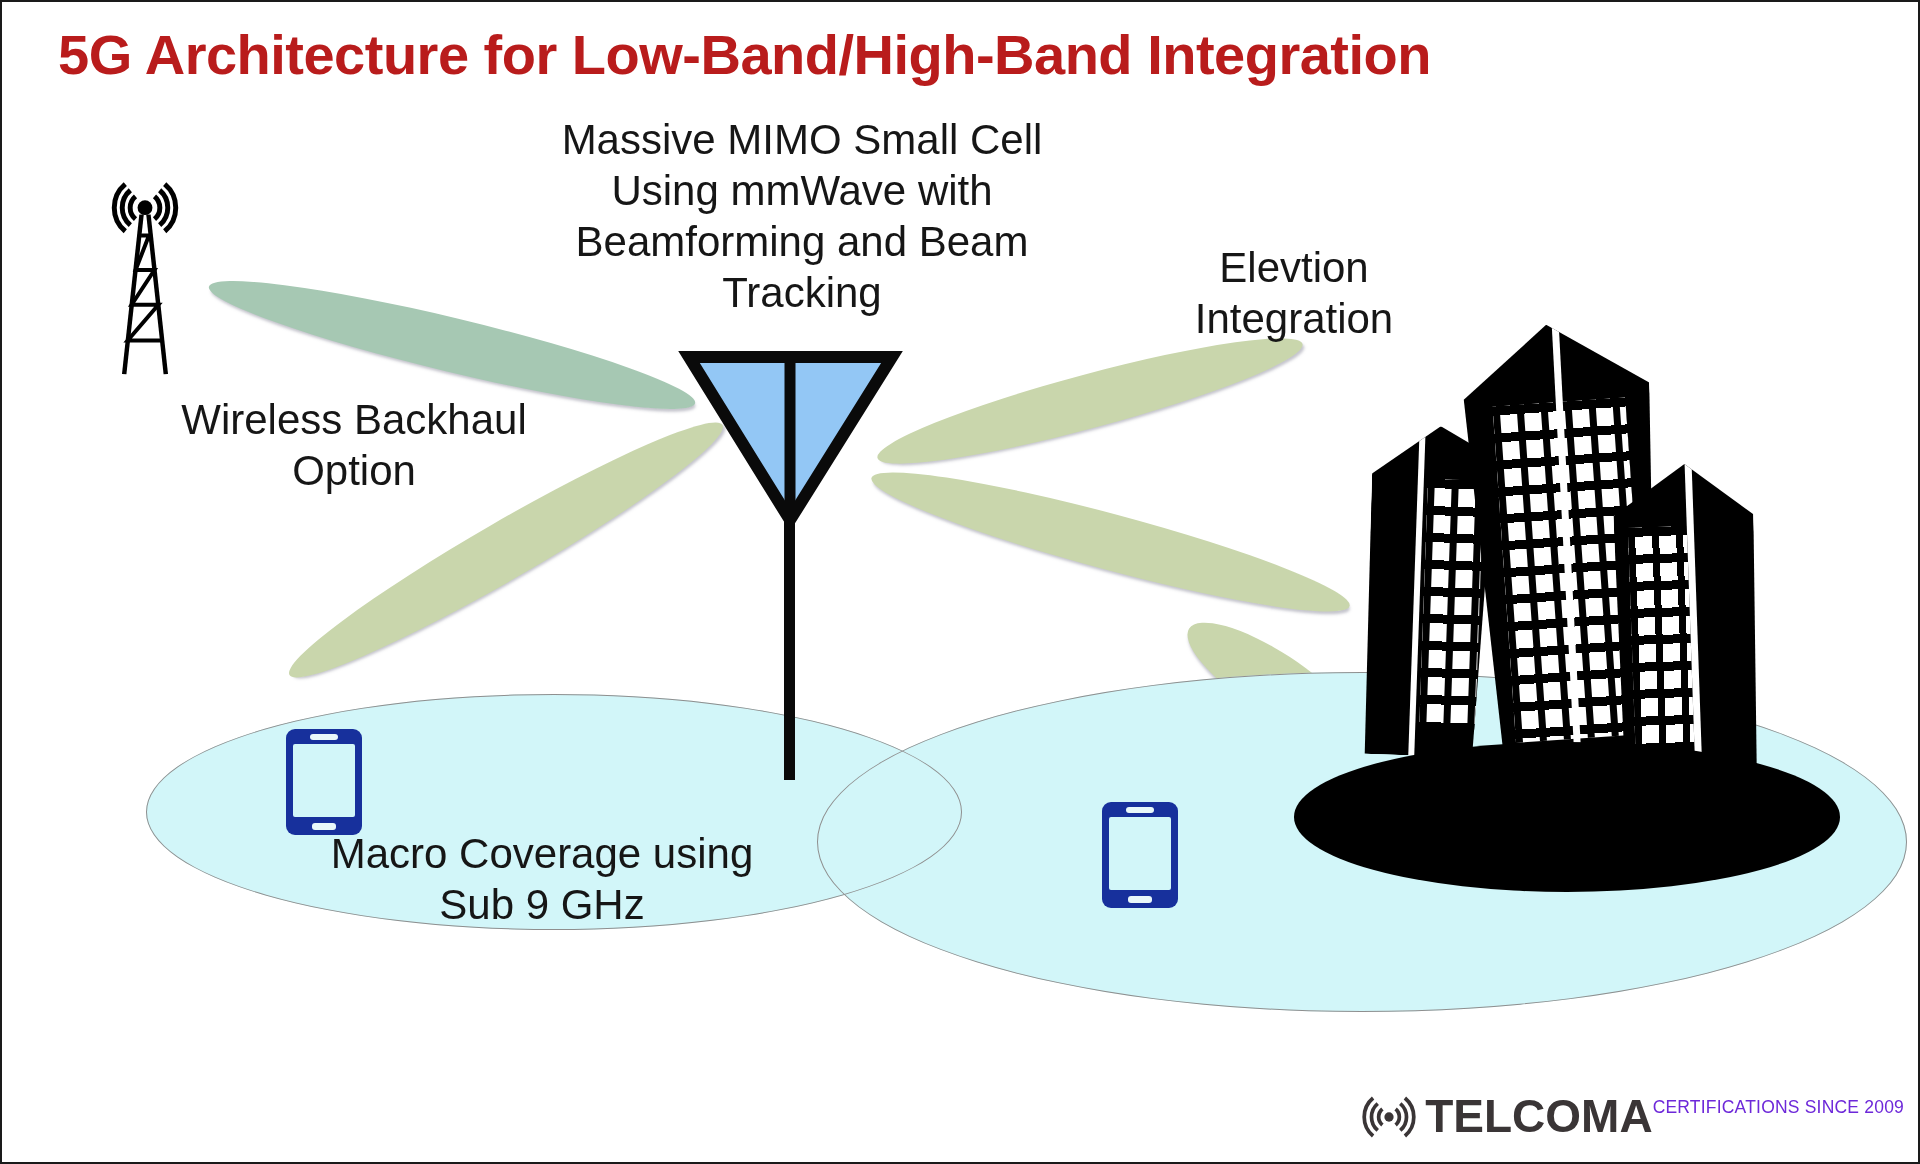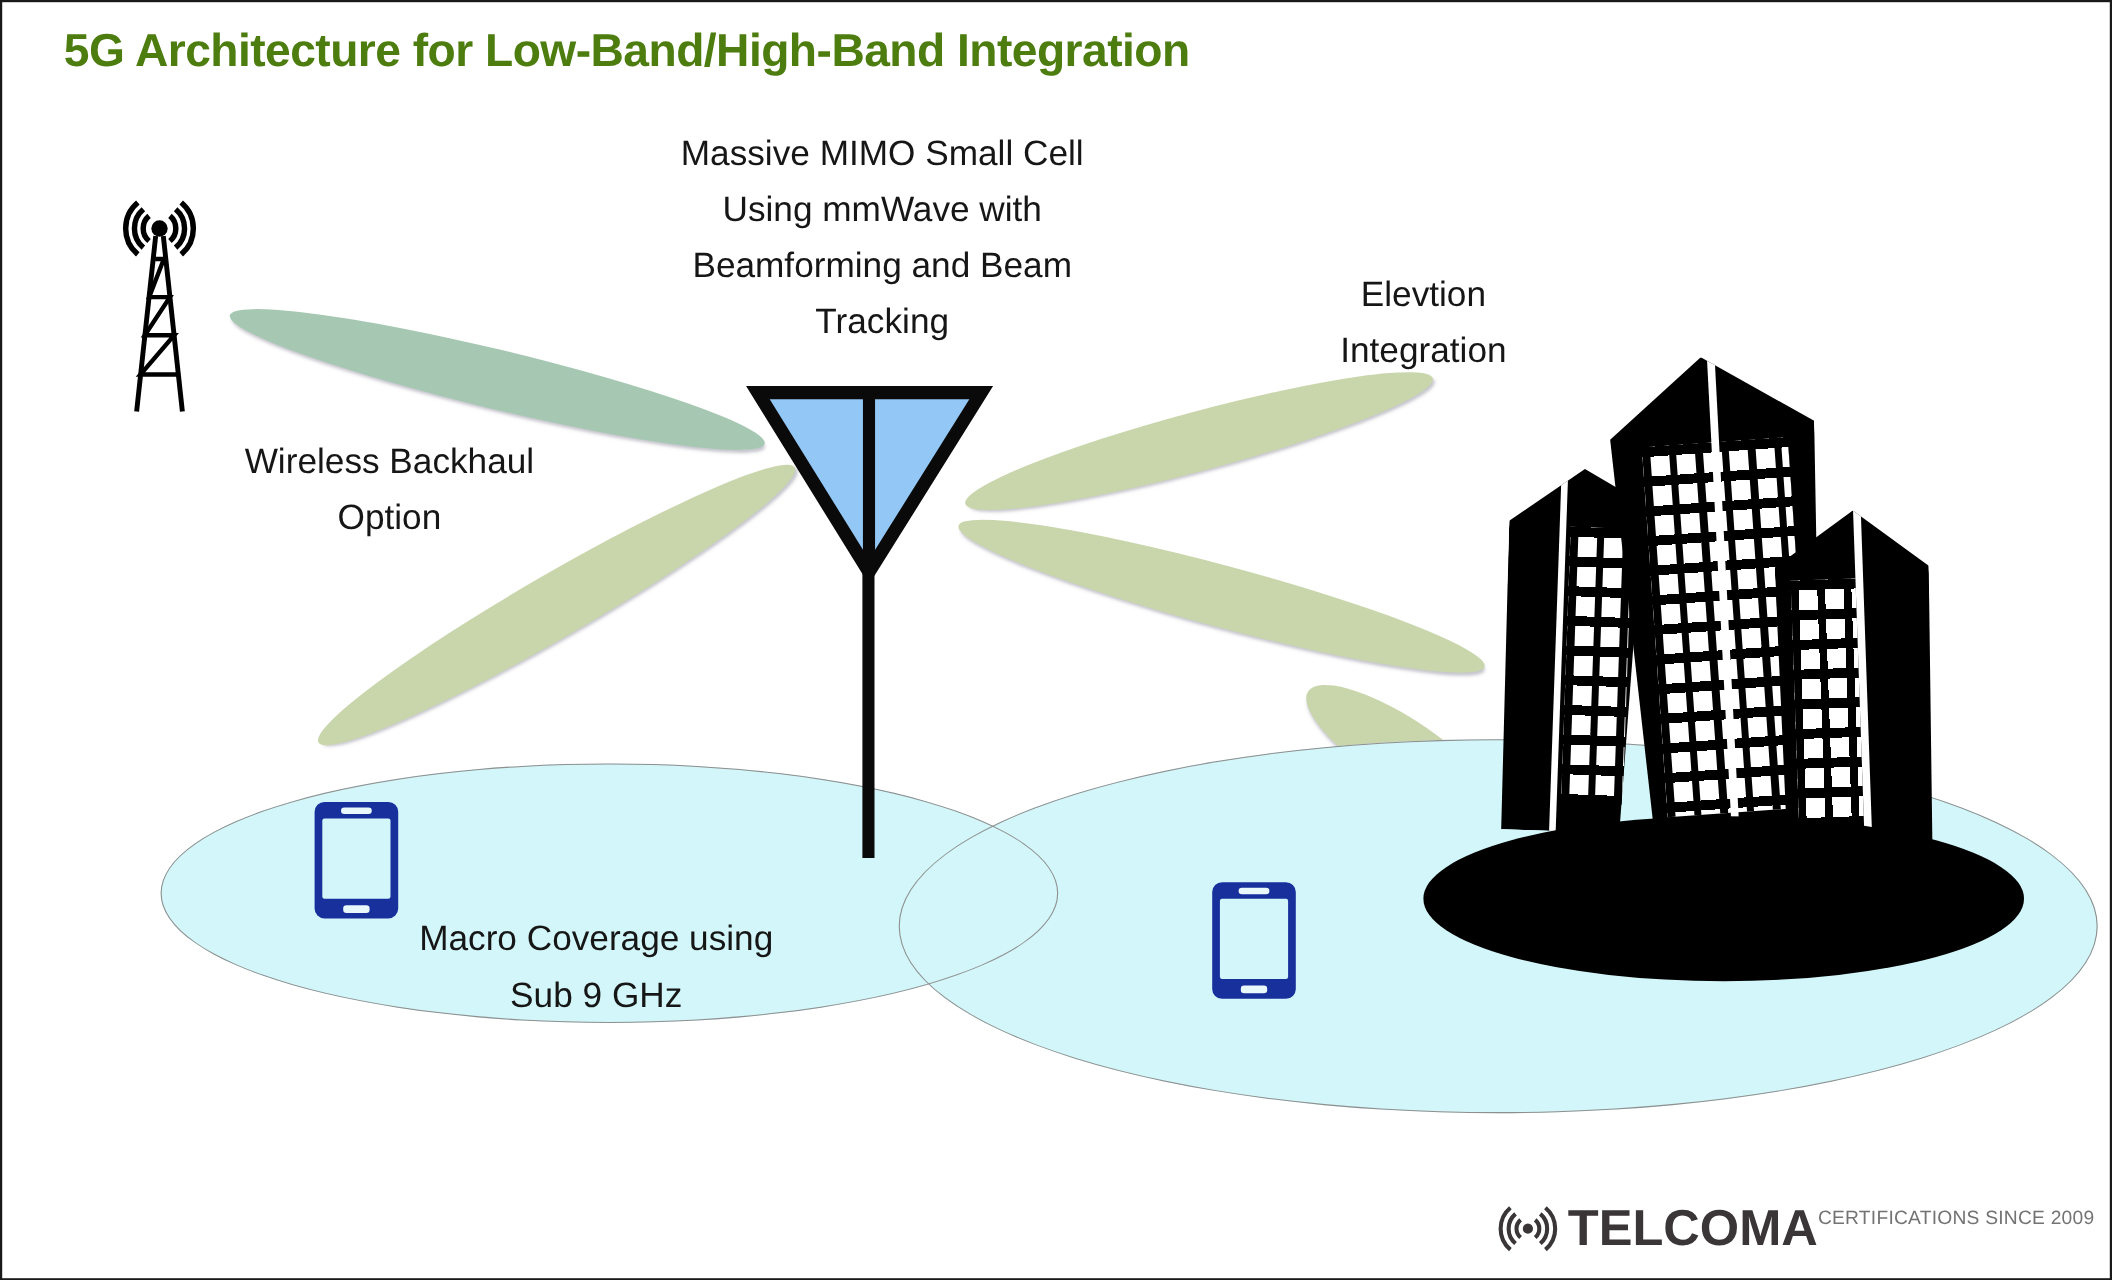--- a/index.html
+++ b/index.html
@@ -1,23 +1,23 @@
 <!DOCTYPE html>
 <html><head>
 <meta charset="utf-8">
 <style>
   html,body{margin:0;padding:0;background:#fff;}
   .canvas{position:relative;width:1920px;height:1164px;box-sizing:border-box;
           border:2px solid #1a1a1a;background:#fff;overflow:hidden;
           font-family:"Liberation Sans",sans-serif;color:#161616;}
   .abs{position:absolute;}
   
-  .title{left:56px;top:20px;font-size:42px;font-weight:700;letter-spacing:-0.5px;
-         color:#4d7c0f;white-space:nowrap;z-index:7;}
-  .label{white-space:pre-line;text-align:center;font-size:32px;line-height:51px;
+  .title{left:56px;top:20px;font-size:56px;font-weight:700;letter-spacing:-0.5px;
+         color:#b91c1c;white-space:nowrap;z-index:7;}
+  .label{white-space:pre-line;text-align:center;font-size:42px;line-height:51px;
          font-weight:500;color:#161616;transform:translateX(-50%);z-index:7;}
   
   .beam{position:absolute;border-radius:50%;z-index:1;
         box-shadow:2px 3px 3px -1px rgba(140,140,155,.5);}
   .sage{background:#a6c8b3;}
   .olive{background:#c9d6ac;}
   
   .cov-fill{position:absolute;border-radius:50%;background:#d2f6f9;z-index:2;}
   .cov-line{position:absolute;border-radius:50%;border:1px solid #8f8f8f;
             background:transparent;z-index:3;box-sizing:border-box;}
@@ -40,21 +40,21 @@
          background:#d2f6f9;border-radius:2px;}
   .phone .slot{position:absolute;top:5px;left:50%;transform:translateX(-50%);
          width:28px;height:6px;border-radius:3px;background:#e9f8fa;}
   .phone .home{position:absolute;bottom:5px;left:50%;transform:translateX(-50%);
          width:24px;height:7px;border-radius:3px;background:#e9f8fa;}
   
   .logo{right:14px;bottom:14px;display:flex;align-items:center;gap:5px;z-index:8;}
   .logo-text{display:flex;flex-direction:row;align-items:flex-start;}
   .logo-name{font-size:46px;font-weight:700;letter-spacing:0;color:#3a3536;
              line-height:0.95;}
-  .logo-tag{font-size:17.5px;font-weight:400;letter-spacing:0.2px;color:#737373;
+  .logo-tag{font-size:17.5px;font-weight:400;letter-spacing:0.2px;color:#6d28d9;
             margin-top:2px;}
   svg{display:block;}
 </style>
 </head>
 <body>
 
 <div class="canvas">
 
   <div class="abs title">5G Architecture for Low-Band/High-Band Integration</div>
 

